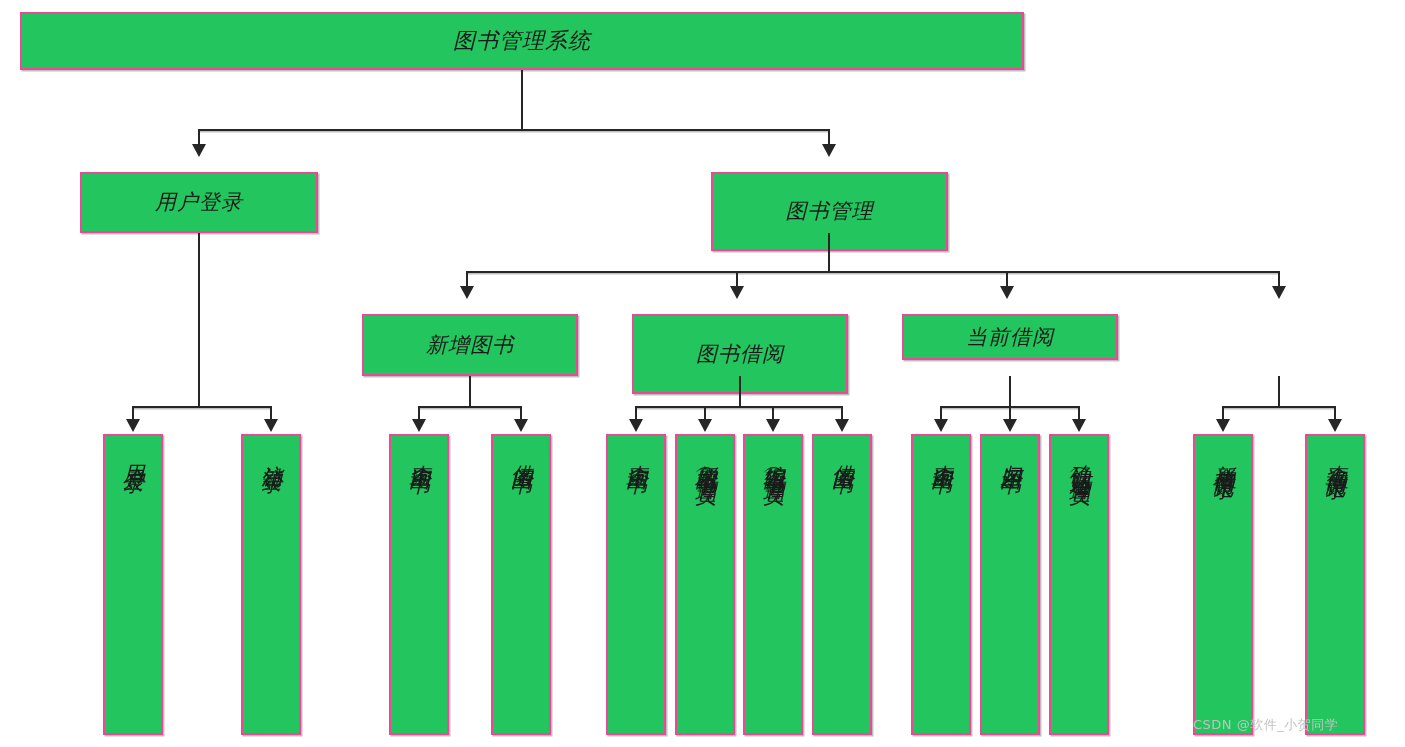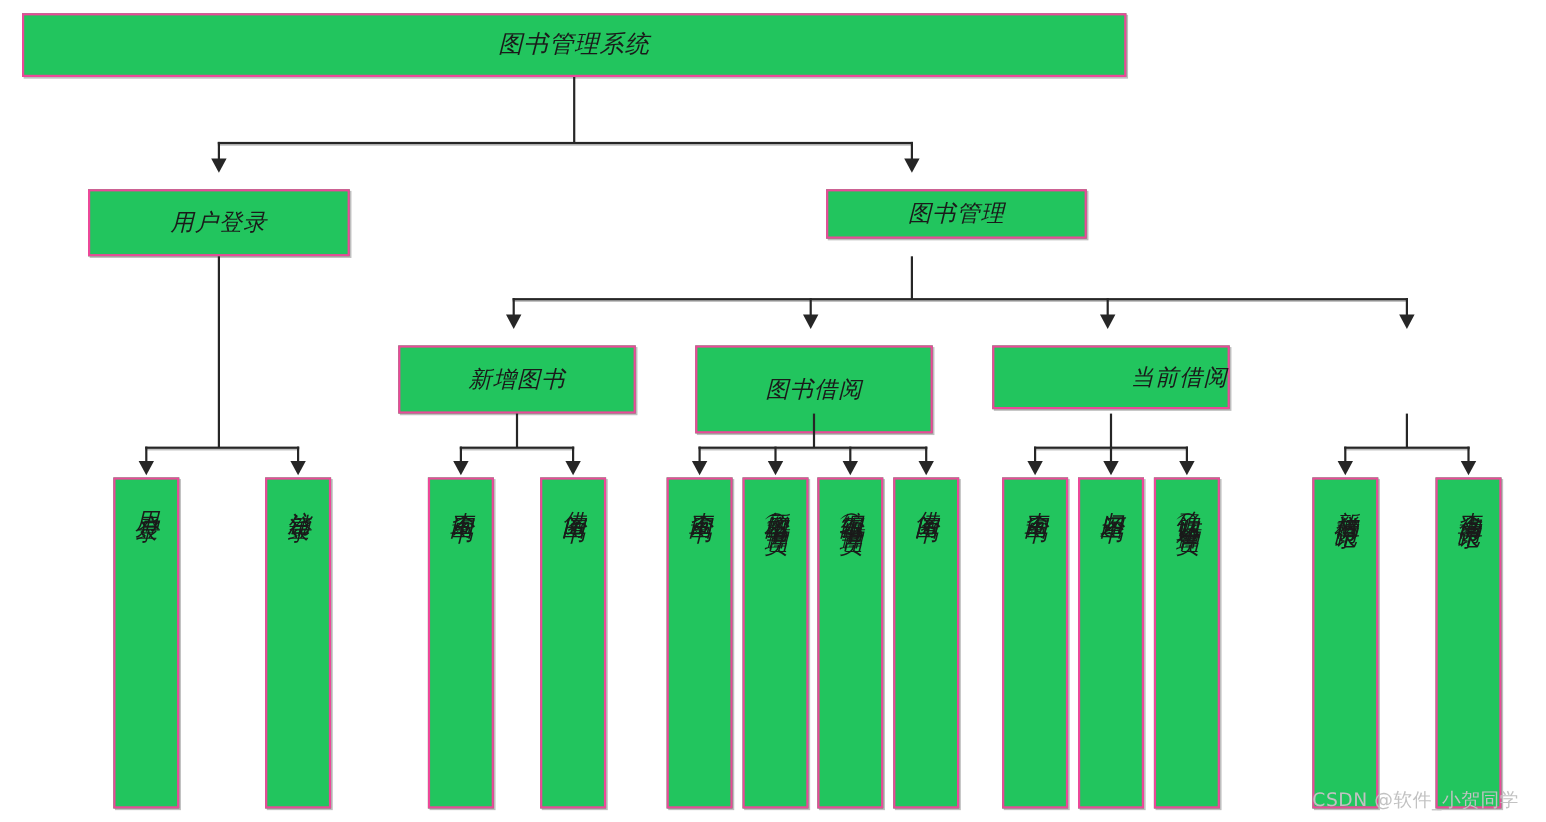--- a/index.html
+++ b/index.html
@@ -58,21 +58,21 @@
     position:absolute;
     width:0;height:0;
     border-left:7px solid transparent;
     border-right:7px solid transparent;
     border-top:13px solid #262626;
   }
   
   #watermark{
     position:absolute;
     color:#c2c2c2;
-    font-size:17px;
+    font-size:13px;
     letter-spacing:0.5px;
     white-space:nowrap;
     user-select:none;
   }
 </style>
 </head>
 <body>
 
 <div id="canvas">
 
@@ -86,21 +86,21 @@
 
   <div class="vline" style="left:198px;top:129px;width:2px;height:17px;"></div>
   <div class="vline" style="left:828px;top:129px;width:2px;height:17px;"></div>
   <div class="arrow" style="left:192px;top:144px;"></div>
   <div class="arrow" style="left:822px;top:144px;"></div>
 
   <div class="box" style="left:80px;top:172px;width:238px;height:61px;">
     <span class="lbl">用户登录</span>
   </div>
 
-  <div class="box" style="left:751px;top:172px;width:237px;height:45px;">
+  <div class="box" style="left:711px;top:172px;width:237px;height:79px;">
     <span class="lbl">图书管理</span>
   </div>
 
   <div class="vline" style="left:198px;top:233px;width:2px;height:174px;"></div>
   <div class="hline" style="left:132px;top:406px;width:140px;"></div>
   <div class="vline" style="left:132px;top:406px;width:2px;height:15px;"></div>
   <div class="vline" style="left:270px;top:406px;width:2px;height:15px;"></div>
   <div class="arrow" style="left:126px;top:419px;"></div>
   <div class="arrow" style="left:264px;top:419px;"></div>
 
@@ -114,21 +114,21 @@
   <div class="arrow" style="left:730px;top:286px;"></div>
   <div class="arrow" style="left:1000px;top:286px;"></div>
   <div class="arrow" style="left:1272px;top:286px;"></div>
 
   <div class="box" style="left:362px;top:314px;width:216px;height:62px;">
     <span class="lbl">新增图书</span>
   </div>
   <div class="box" style="left:632px;top:314px;width:216px;height:80px;">
     <span class="lbl">图书借阅</span>
   </div>
-  <div class="box" style="left:902px;top:314px;width:216px;height:58px;justify-content:flex-end;">
+  <div class="box" style="left:902px;top:314px;width:216px;height:46px;">
     <span class="lbl">当前借阅</span>
   </div>
 
   <div class="vline" style="left:469px;top:376px;width:2px;height:31px;"></div>
   <div class="hline" style="left:418px;top:406px;width:104px;"></div>
   <div class="vline" style="left:418px;top:406px;width:2px;height:15px;"></div>
   <div class="vline" style="left:520px;top:406px;width:2px;height:15px;"></div>
   <div class="arrow" style="left:412px;top:419px;"></div>
   <div class="arrow" style="left:514px;top:419px;"></div>
 

